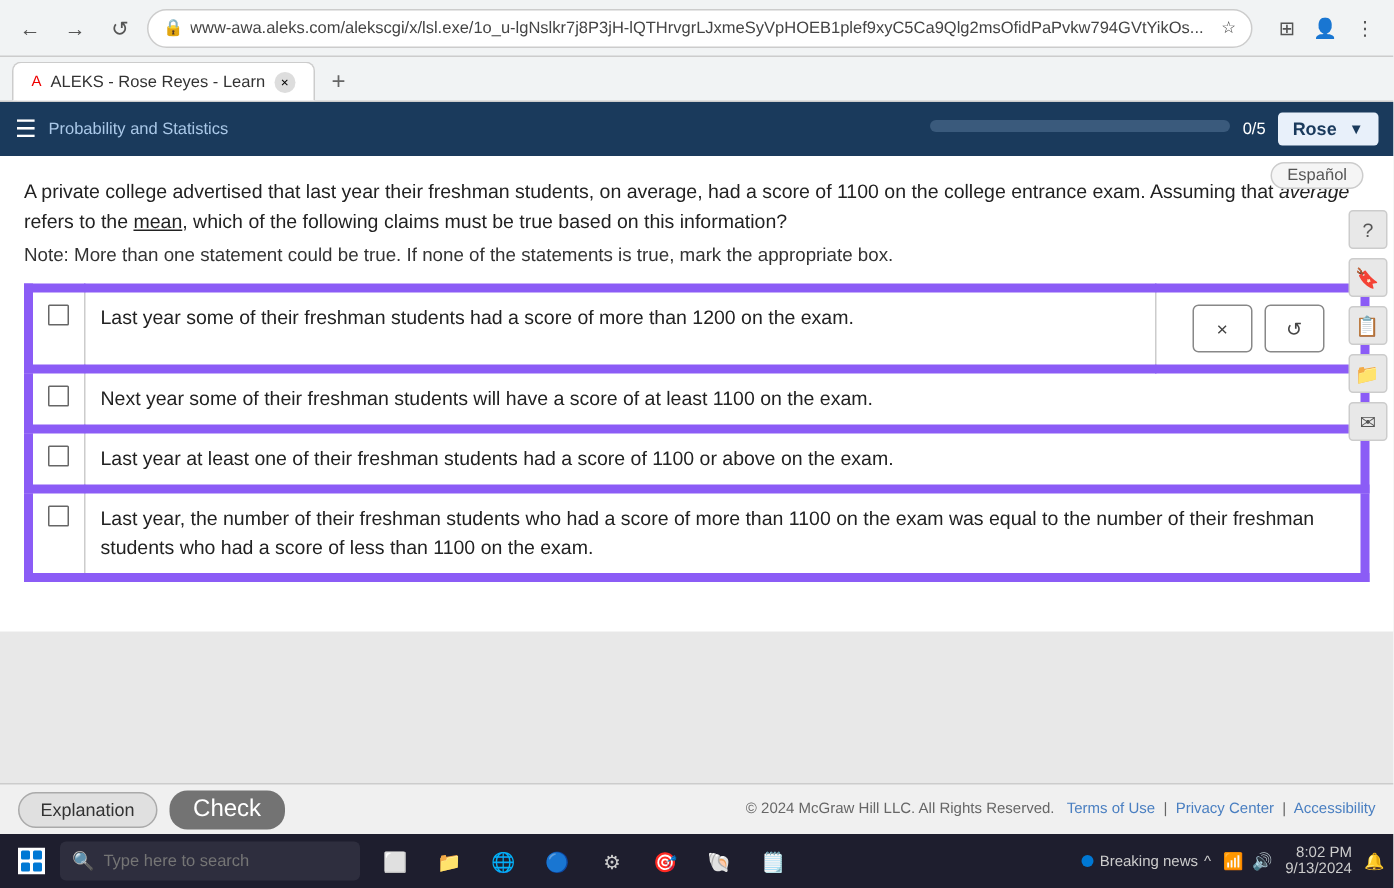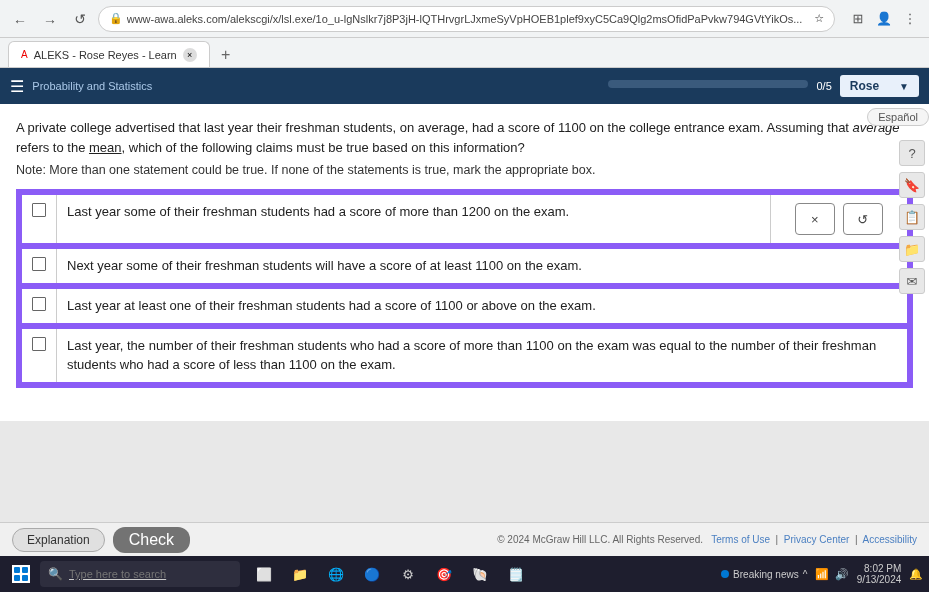--- a/index.html
+++ b/index.html
@@ -21,23 +21,23 @@
     
     .aleks-top { background: #1a3a5c; height: 36px; display: flex; align-items: center; padding: 0 10px; gap: 8px; }
     .hamburger { color: white; font-size: 16px; cursor: pointer; }
     .breadcrumb-area { flex: 1; }
     .breadcrumb-top { color: #aac8e8; font-size: 11px; }
     .breadcrumb-main { color: white; font-size: 13px; font-weight: bold; }
     .progress-area { display: flex; align-items: flex-start; gap: 8px; }
     .progress-bar-outer { width: 200px; height: 8px; background: #3a5a7c; border-radius: 4px; }
     .progress-bar-inner { height: 8px; background: #6a9ac8; border-radius: 4px; }
     .progress-text { color: white; font-size: 11px; }
-    .user-badge { background: #e8f0fa; color: #1a3a5c; padding: 4px 10px; border-radius: 3px; font-size: 12px; font-weight: bold; display: flex; align-items: center; gap: 20px; }
+    .user-badge { background: #e8f0fa; color: #1a3a5c; padding: 4px 10px; border-radius: 3px; font-size: 12px; font-weight: bold; display: flex; align-items: center; gap: 8px; }
     .chevron { font-size: 10px; }
-    .espanol-btn { position: absolute; right: 0; top: 108px; background: #f5f5f5; border: 1px solid #ccc; border-radius: 12px; padding: 2px 10px; font-size: 11px; color: #555; cursor: pointer; z-index: 10; }
+    .espanol-btn { position: absolute; right: 20px; top: 108px; background: #f5f5f5; border: 1px solid #ccc; border-radius: 12px; padding: 2px 10px; font-size: 11px; color: #555; cursor: pointer; z-index: 10; }
 
     
     .main-content { background: white; padding: 14px 16px 23px 16px; position: relative; }
     .question-text { font-size: 13px; line-height: 1.5; color: #222; margin-bottom: 6px; }
     .underline { text-decoration: underline; }
     .note-text { font-size: 12.5px; color: #333; margin-bottom: 12px; }
 
     
     .statements-table { width: 100%; border-collapse: collapse; margin-bottom: 10px; }
     .statements-table tr { border: 6px solid #8b5cf6; }
@@ -61,21 +61,21 @@
     .copyright { font-size: 10px; color: #666; text-align: center; }
     .copyright a { color: #4a7fc1; text-decoration: none; }
 
     
     .taskbar { position: absolute; bottom: 0; left: 0; right: 0; height: 36px; background: #1e1e2e; display: flex; align-items: center; padding: 0 6px; gap: 4px; }
     .start-btn { width: 30px; height: 28px; display: flex; align-items: center; justify-content: center; cursor: pointer; }
     .start-icon { width: 18px; height: 18px; background: white; clip-path: polygon(0 0, 100% 0, 100% 100%, 0 100%); display: grid; grid-template-columns: 1fr 1fr; grid-template-rows: 1fr 1fr; gap: 2px; padding: 2px; }
     .start-square { background: #0078d4; border-radius: 1px; }
     .search-bar { display: flex; align-items: center; background: #2e2e3e; border-radius: 4px; padding: 2px 8px; gap: 6px; height: 26px; width: 200px; }
     .search-icon-taskbar { color: #aaa; font-size: 12px; }
-    .search-input { background: transparent; border: none; outline: none; color: #ccc; font-size: 11px; width: 150px; text-decoration: underline; }
+    .search-input { background: transparent; border: none; outline: none; color: #ccc; font-size: 11px; width: 150px; }
     .taskbar-icons { display: flex; align-items: center; gap: 4px; margin-left: 4px; }
     .taskbar-icon { width: 32px; height: 28px; display: flex; align-items: center; justify-content: center; cursor: pointer; border-radius: 3px; }
     .taskbar-right { margin-left: auto; display: flex; align-items: center; gap: 8px; }
     .taskbar-time { color: #ccc; font-size: 10px; text-align: right; }
     .system-tray { display: flex; align-items: center; gap: 6px; }
     .tray-icon { color: #ccc; font-size: 11px; }
     .news-area { display: flex; align-items: center; gap: 4px; color: #ccc; font-size: 10px; }
     .news-dot { width: 8px; height: 8px; background: #0078d4; border-radius: 50%; }
 
     .down-arrow { position: absolute; left: 8px; top: 98px; color: #1a3a5c; font-size: 14px; cursor: pointer; }

